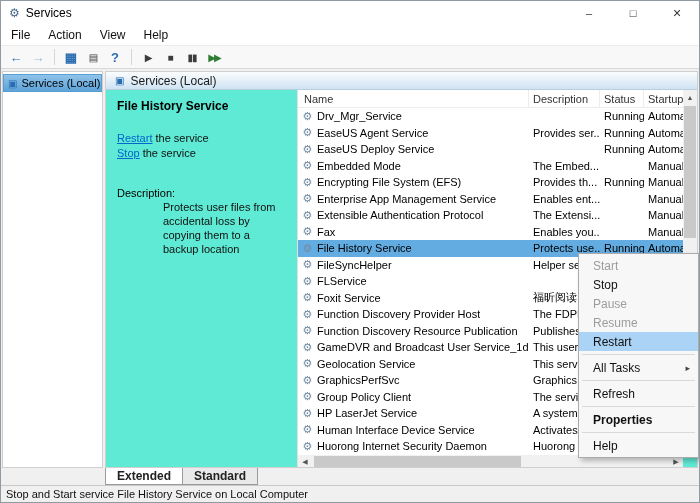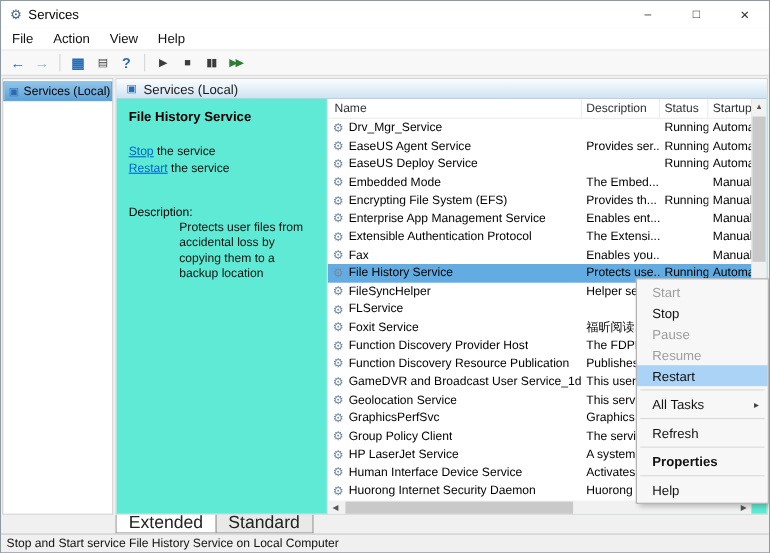--- a/index.html
+++ b/index.html
@@ -89,22 +89,22 @@
             font-size:7px; color:#555; flex:none; }
   .v-track { flex:1; width:100%; position:relative; }
   .v-thumb { position:absolute; top:2px; left:1px; right:1px; height:132px; background:#c9c9c9; }
   .hscroll { height:14px; flex:none; margin-top:auto; background:#f1f1f1; display:flex; align-items:center; }
   .h-track { flex:1; height:100%; position:relative; }
   .h-thumb { position:absolute; left:2px; top:1px; bottom:1px; width:58%; background:#c9c9c9; }
 
   
   .tabs-row { height:17px; flex:none; background:#f0f0f0; display:flex; align-items:stretch;
               padding-left:104px; }
-  .tab { font-size:16px; color:#222; padding:0 11px; border:1px solid #9b9b9b; border-top:none;
-         background:#e9e9e9; display:flex; align-items:center; }
+  .tab { font-size:12px; color:#222; padding:0 11px; border:1px solid #9b9b9b; border-top:none;
+         background:#e9e9e9; display:flex; align-items:center;font-weight:bold; }
   .tab + .tab { margin-left:-1px; }
   .tab.selected { background:#ffffff; }
 
   
   .statusbar { height:17px; flex:none; background:#f0f0f0; border-top:1px solid #c8c8c8;
                display:flex; align-items:center; padding:0 5px; font-size:11px; color:#111; }
 
   
   .context-menu { position:absolute; left:577px; top:252px; width:121px; background:#f7f7f7;
                   border:1px solid #ababab; box-shadow:3px 3px 5px rgba(0,0,0,0.25);
@@ -188,25 +188,25 @@
         <span>Services (Local)</span>
       </div>
 
       <div class="panel-body">
 
         <div class="info-pane">
           <div class="info-title">File History Service</div>
           <div class="info-actions">
 
               <div class="action-line">
+                <span class="link">Restart</span><span> the service</span>
+              </div>
+
+              <div class="action-line">
                 <span class="link">Stop</span><span> the service</span>
-              </div>
-
-              <div class="action-line">
-                <span class="link">Restart</span><span> the service</span>
               </div>
             </div>
           <div class="info-desc-label">Description:</div>
           <div class="info-desc">Protects user files from accidental loss by copying them to a backup location</div>
         </div>
 
         <div class="list-area">
           <div class="list-main">
 
             <div class="col-headers">

